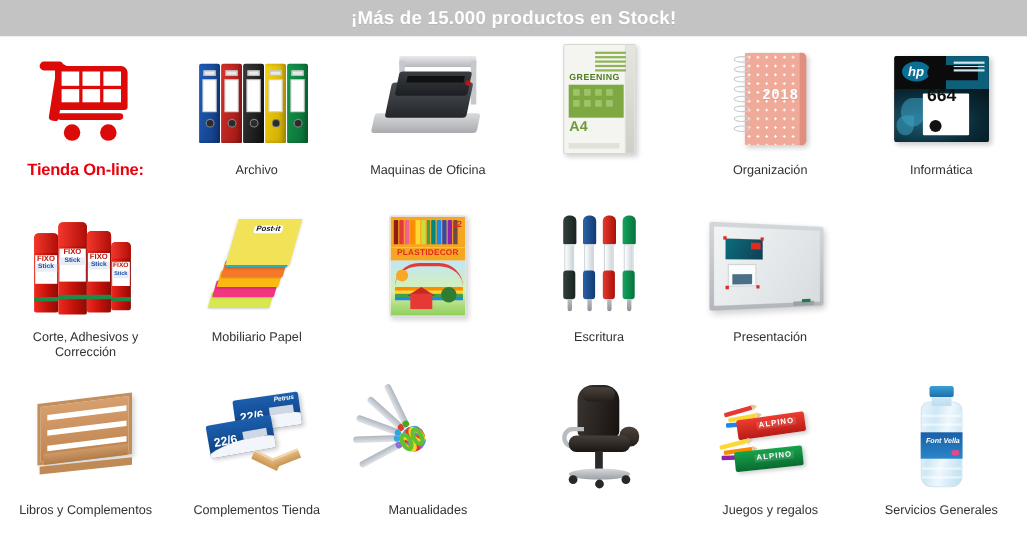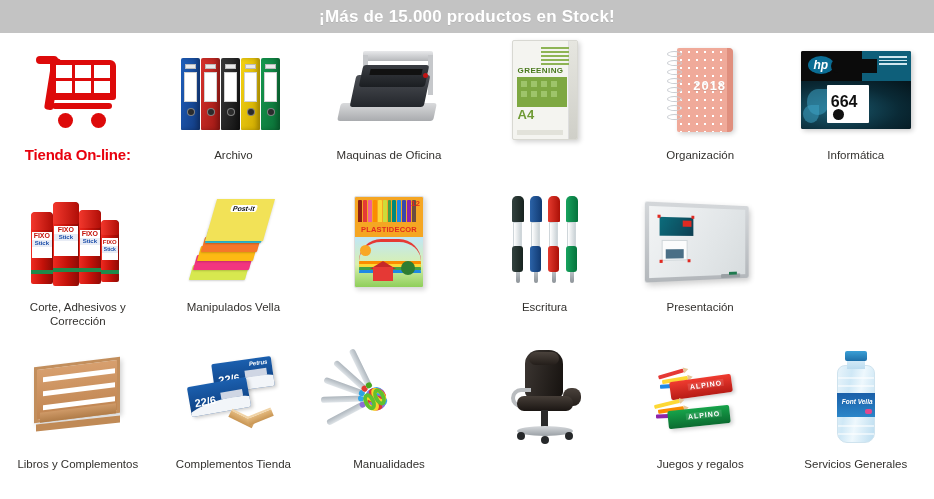--- a/index.html
+++ b/index.html
@@ -122,36 +122,36 @@
       background-image:radial-gradient(#fff 1px, transparent 1.2px);
       background-size:8px 8px; }
   .agenda .edge { position:absolute; right:0; top:0; width:6px; height:84px; background:#e08f7e; border-radius:0 4px 4px 0;}
   .agenda .yr { position:absolute; left:16px; top:30px; font-size:13px; color:#fff; font-weight:bold;
       letter-spacing:1px; text-shadow:0 1px 1px rgba(0,0,0,.12); }
   .agenda .spiral { position:absolute; left:0; top:3px; width:16px; height:78px; }
   .agenda .spiral i { position:absolute; left:0; width:15px; height:6px; border:1.4px solid #c9ccd1;
       border-radius:50%; background:transparent; }
 
   
-  .hp { width:110px; height:78px; position:relative; background:#111; border-radius:2px; overflow:hidden;
+  .hp { width:86px; height:78px; position:relative; background:#111; border-radius:2px; overflow:hidden;
         box-shadow:2px 2px 5px rgba(0,0,0,.2); }
   .hp .top { position:absolute; left:0; top:0; width:100%; height:30px;
         background:linear-gradient(90deg,#0b0b0b 55%, #0e5f7a 55%); }
   .hp .logo { position:absolute; left:7px; top:5px; width:26px; height:18px; border-radius:50%;
         background:#0b6d94; color:#fff; font-size:12px; font-style:italic; font-weight:bold;
         display:flex; align-items:center; justify-content:center; }
   .hp .wedge { position:absolute; left:30px; top:8px; width:46px; height:14px; background:#0b0b0b;
         border-radius:10px 0 0 10px; }
   .hp .ttxt { position:absolute; right:4px; top:5px; width:28px; height:18px; }
   .hp .ttxt i { display:block; height:1.6px; background:#cfe6ee; margin-bottom:2px; }
   .hp .art { position:absolute; left:0; top:30px; width:100%; height:48px;
         background:radial-gradient(ellipse at 30% 60%, #1c5e74 0%, #0a2a36 60%, #05151c 100%); }
   .hp .leaf { position:absolute; border-radius:50% 0 50% 50%; background:rgba(60,160,195,.55); }
   .hp .white { position:absolute; left:26px; top:34px; width:42px; height:38px; background:#fff; border-radius:1px; }
-  .hp .num { position:absolute; left:30px; top:42px; font-size:16px; font-weight:bold; color:#111; }
+  .hp .num { position:absolute; left:30px; top:28px; font-size:16px; font-weight:bold; color:#111; }
   .hp .blob { position:absolute; left:32px; top:58px; width:11px; height:11px; border-radius:50%; background:#111; }
 
   
   .glues { width:106px; height:96px; position:relative; }
   .glue { position:absolute; width:22px; border-radius:4px 4px 2px 2px;
           background:linear-gradient(90deg,#ee2a20 0%, #c21109 55%, #8e0b05 100%); }
   .glue .cap { position:absolute; left:0; top:0; width:100%; height:18px;
           border-radius:5px 5px 2px 2px; background:linear-gradient(90deg,#f3372c,#b00e07); }
   .glue .lab { position:absolute; left:1px; width:20px; background:#fff; }
   .glue .f { font-size:7px; font-weight:bold; color:#c4140b; text-align:center; line-height:8px; }
@@ -526,21 +526,21 @@
             <div class="pad" style="left:6px;  top:64px; background:#d7e84f;"></div>
             <div class="pad" style="left:10px; top:54px; background:#f2357f;"></div>
             <div class="pad" style="left:14px; top:45px; background:#fdb913;"></div>
             <div class="pad" style="left:18px; top:36px; background:#f5772a;"></div>
             <div class="pad" style="left:22px; top:27px; background:#2fbfd6;"></div>
             <div class="top" style="left:26px; top:-2px;"></div>
             <div class="brand" style="left:46px; top:4px;">Post-it</div>
           </div>
         </div>
         <div class="lbl-box">
-            <div class="lbl">Manipulados Vella</div>
+            <div class="lbl">Mobiliario Papel</div>
           </div>
       </div>
 
       <div class="cell">
         <div class="art">
           <div class="crayon">
             <div class="hdr"></div>
             <div class="sticks">
               <i style="background:#8e1f10"></i>
                 <i style="background:#e53935"></i>

